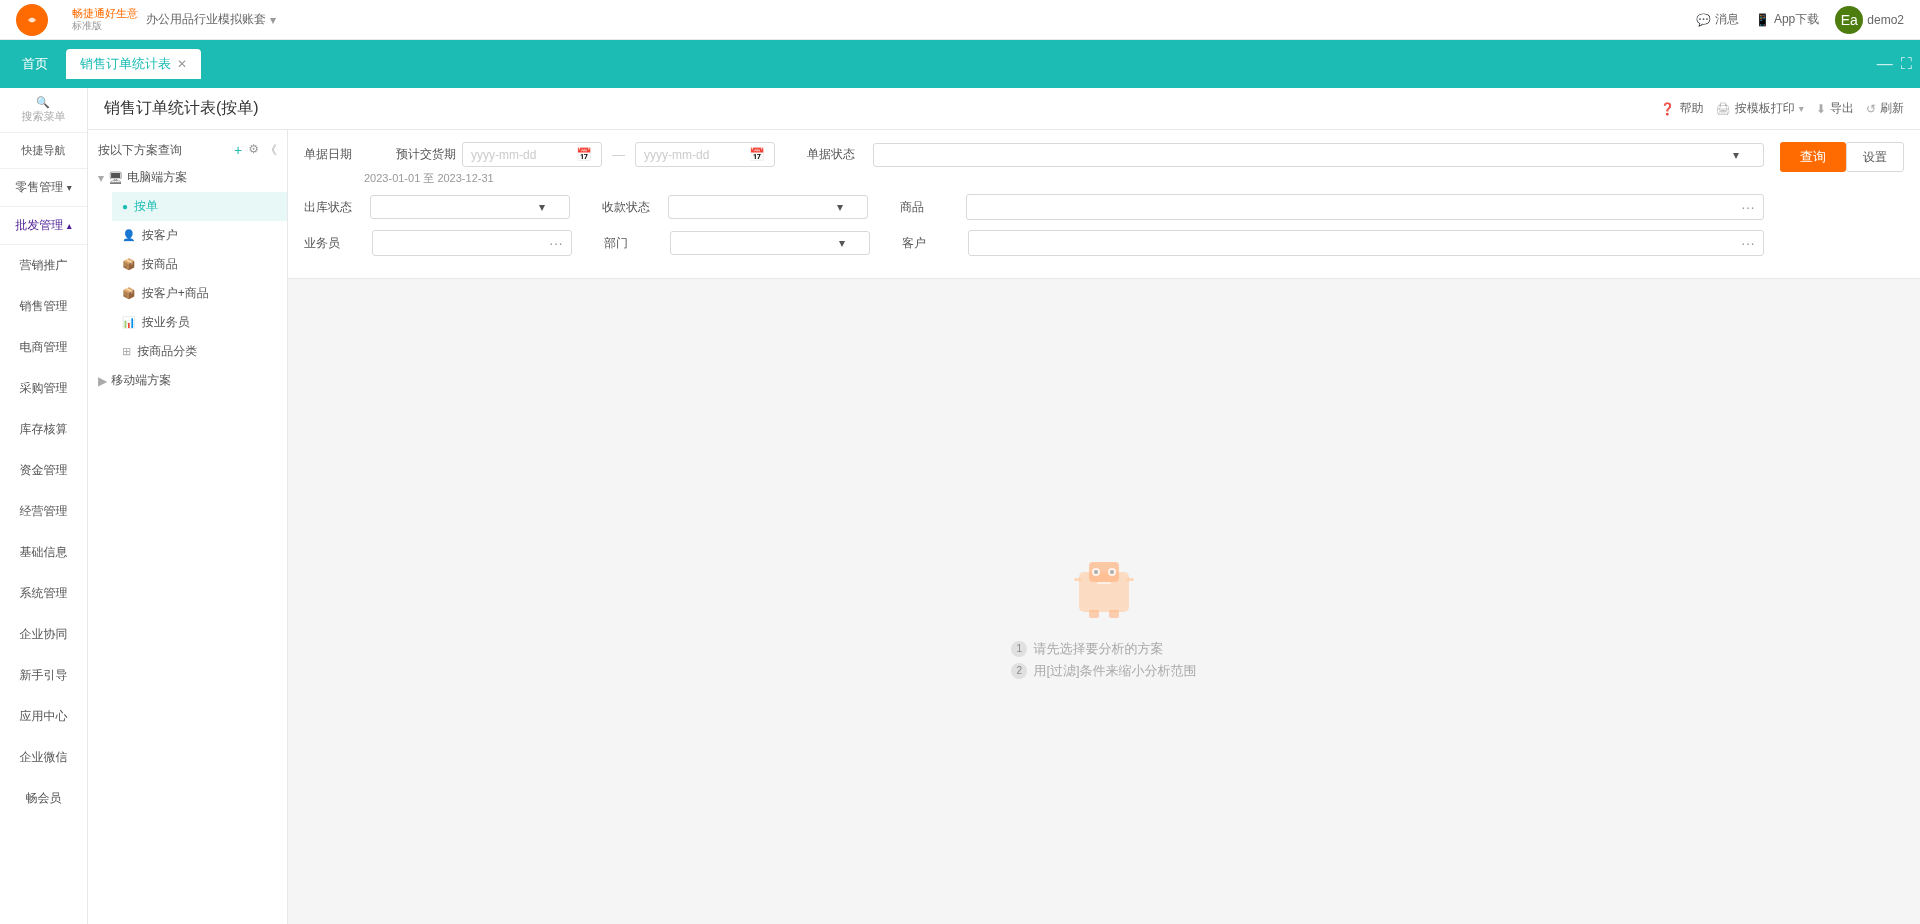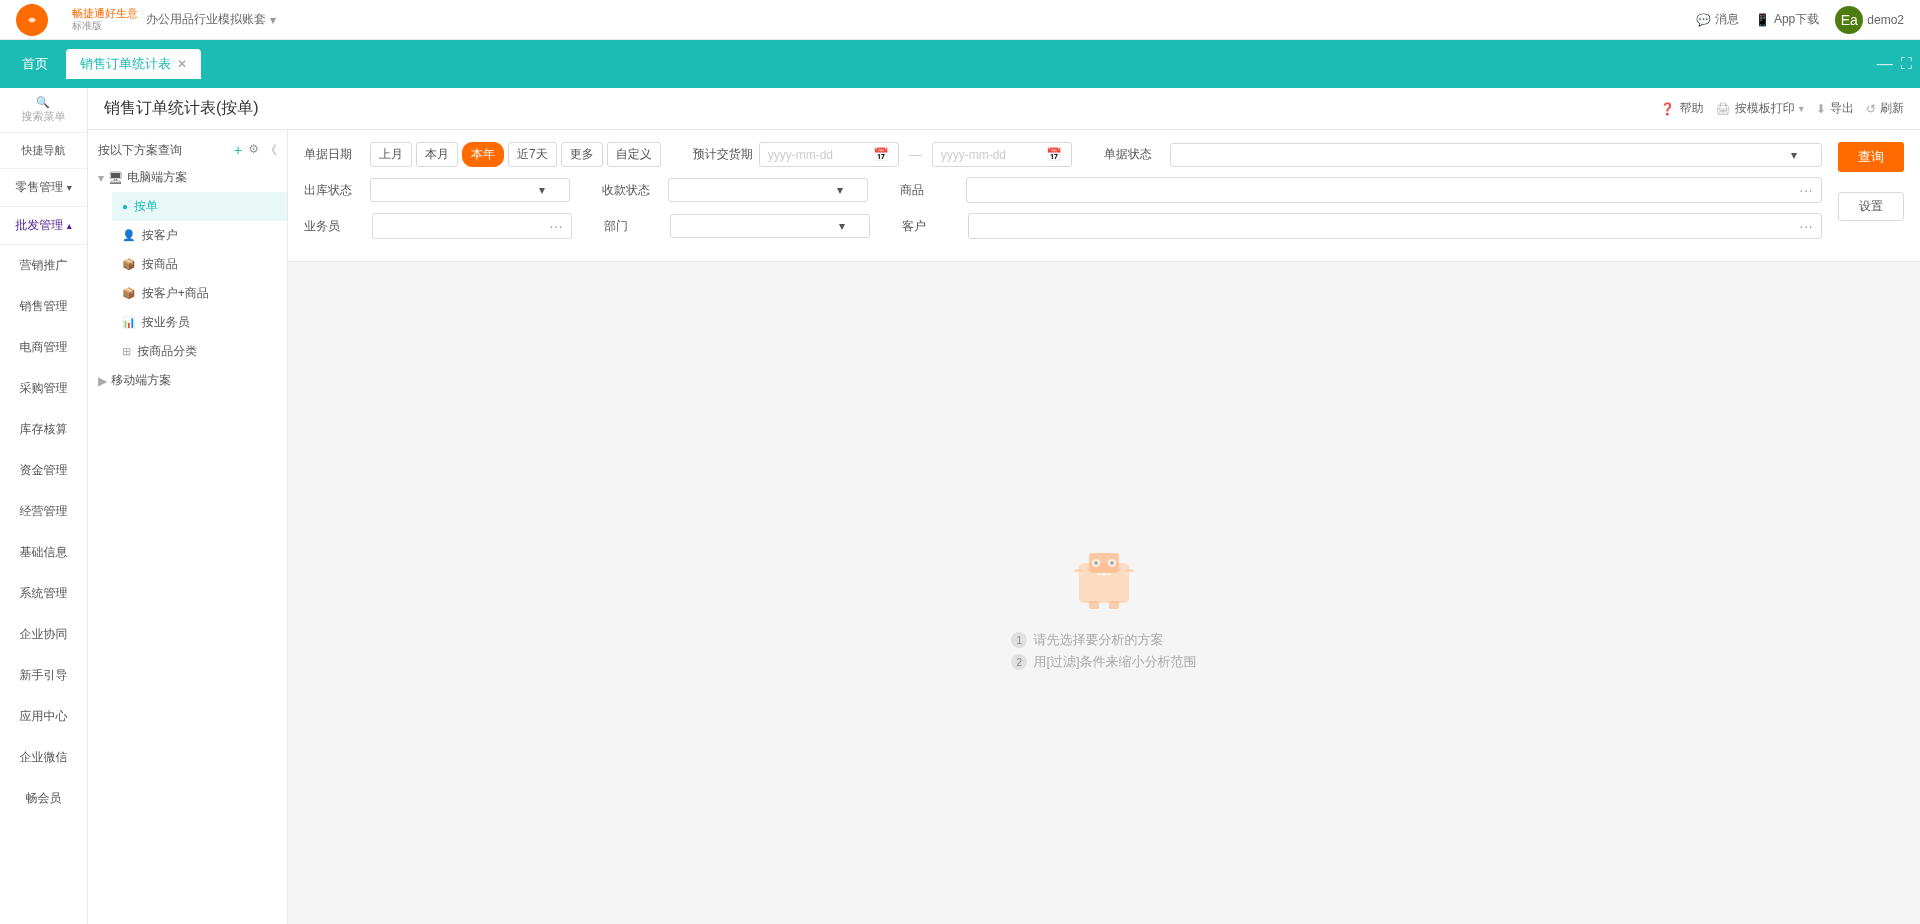--- a/index.html
+++ b/index.html
@@ -134,21 +134,21 @@
 
     
     .action-btn-primary {
       background: #ff6b00; color: #fff; border: none; border-radius: 3px;
       padding: 6px 20px; font-size: 13px; cursor: pointer;
     }
     .action-btn-secondary {
       background: #fff; color: #555; border: 1px solid #d9d9d9; border-radius: 3px;
       padding: 5px 16px; font-size: 12px; cursor: pointer;
     }
-    .filter-btns { display: flex; flex-direction: column; gap: 20px; align-self: flex-start; padding-top: 0; }
+    .filter-btns { display: flex; flex-direction: row; gap: 0; align-self: flex-start; padding-top: 0; }
 
     .date-separator { color: #ccc; margin: 0 4px; }
     .cal-icon { color: #ccc; font-size: 13px; cursor: pointer; }
 
     .sidebar-nav-item { 
       padding: 12px 0; text-align: center; cursor: pointer; 
       font-size: 12px; color: #555; 
     }
     .sidebar-arrow { font-size: 10px; display: inline-block; }
   </style>
@@ -350,28 +350,20 @@
       <div class="right-panel">
 
         <div class="filter-area">
           <div style="display:flex;gap:16px;align-items:flex-start;">
             <div style="flex:1;">
 
               <div class="filter-row">
 
                 <div style="display:flex;align-items:center;gap:6px;">
                   <span class="filter-label">单据日期</span>
-                  <div class="filter-date-group">
-                    <button class="date-btn">上月</button>
-                    <button class="date-btn">本月</button>
-                    <button class="date-btn active">本年</button>
-                    <button class="date-btn">近7天</button>
-                    <button class="date-btn">更多</button>
-                    <button class="date-btn">自定义</button>
-                  </div>
                 </div>
 
                 <div style="display:flex;align-items:center;gap:6px;margin-left:20px;">
                   <span class="filter-label">预计交货期</span>
                   <div class="filter-input-date">
                     <span style="color:#ccc;font-size:12px;">yyyy-mm-dd</span>
                     <span class="cal-icon">📅</span>
                   </div>
                   <span class="date-separator">—</span>
                   <div class="filter-input-date">
@@ -384,20 +376,23 @@
                   <span class="filter-label">单据状态</span>
                   <div class="filter-select-wrap" style="flex:1;">
                     <div class="filter-select" style="width:100%;">
                       <span style="color:#ccc;"></span>
                       <span>▾</span>
                     </div>
                   </div>
                 </div>
               </div>
 
+              <div style="margin-left:60px;font-size:11px;color:#999;margin-top:-6px;margin-bottom:8px;">
+                <span>2023-01-01 至 2023-12-31</span>
+              </div>
 
               <div class="filter-row">
 
                 <div style="display:flex;align-items:center;gap:6px;">
                   <span class="filter-label">出库状态</span>
                   <div class="filter-select-wrap">
                     <div class="filter-select" style="min-width:200px;">
                       <span style="color:#ccc;"></span>
                       <span>▾</span>
                     </div>

